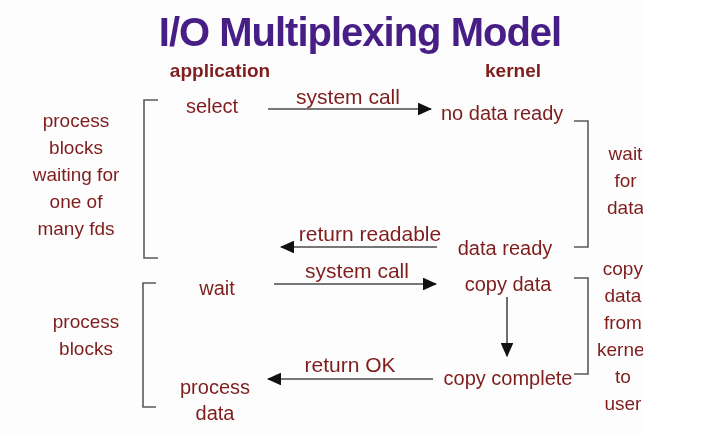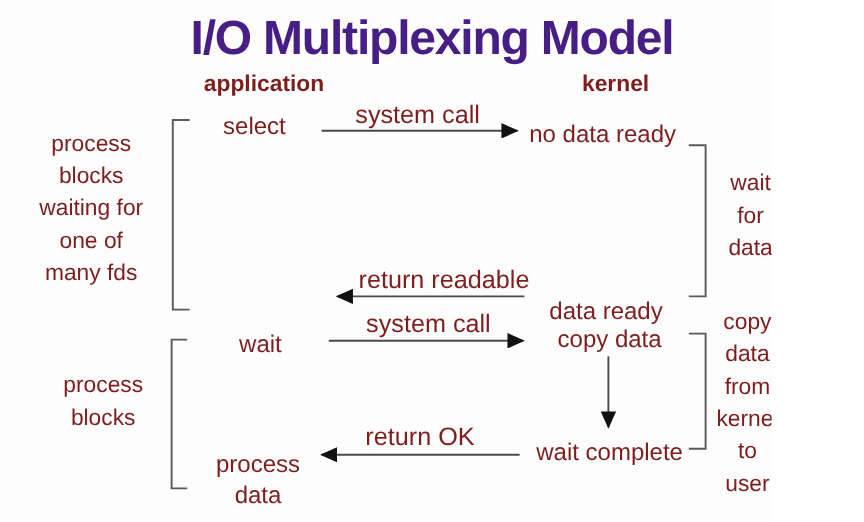--- a/index.html
+++ b/index.html
@@ -83,24 +83,24 @@
     <path d="M574,121 H588 V247 H574" fill="none" stroke="#5a5a5a" stroke-width="1.6"></path>
     <path d="M574,278 H588 V374 H574" fill="none" stroke="#5a5a5a" stroke-width="1.6"></path>
   </svg>
 
   <div class="txt center title">I/O Multiplexing Model</div>
   <div class="txt center col-header" style="left:220px; top:71px;">application</div>
   <div class="txt center node" style="left:212px; top:106px;">select</div>
 
   <div class="txt center col-header" style="left:513px; top:71px;">kernel</div>
   <div class="txt left-anchor node" style="left:441px; top:113px;">no data ready</div>
-  <div class="txt center node" style="left:505px; top:248px;margin-top:12px;">data ready</div>
+  <div class="txt center node" style="left:505px; top:248px;">data ready</div>
   <div class="txt center node" style="left:217px; top:288px;">wait</div>
   <div class="txt center node" style="left:508px; top:284px;">copy data</div>
-  <div class="txt center node" style="left:508px; top:378px;">wait complete</div>
+  <div class="txt center node" style="left:508px; top:378px;">copy complete</div>
   <div class="txt center node multiline" style="left:215px; top:400px;">process
 data</div>
 
   <div class="txt center arrow-label" style="left:348px; top:97px;">system call</div>
   <div class="txt center arrow-label" style="left:370px; top:234px;">return readable</div>
   <div class="txt center arrow-label" style="left:357px; top:271px;">system call</div>
   <div class="txt center arrow-label" style="left:350px; top:365px;">return OK</div>
 
   <div class="txt center annotation" style="left:76px; top:174px;">process
 blocks

